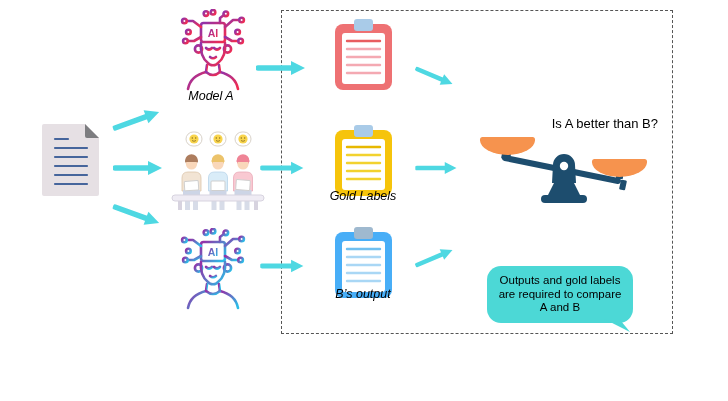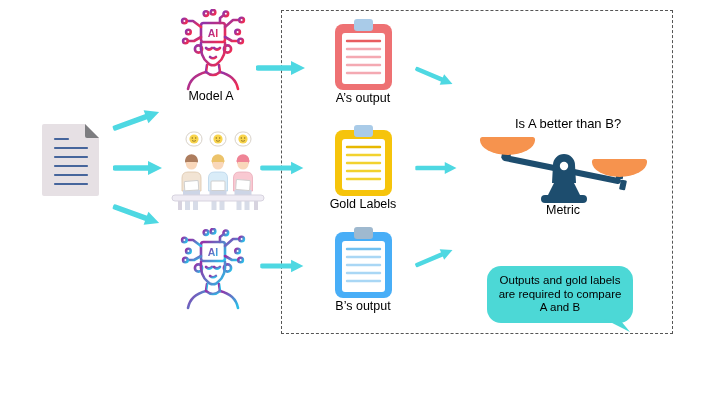--- a/index.html
+++ b/index.html
@@ -1,23 +1,23 @@
 <!DOCTYPE html>
 <html><head>
 <meta charset="utf-8">
 <style>
   html,body{margin:0;padding:0;background:#fff;}
   .canvas{position:relative;width:728px;height:401px;background:#ffffff;overflow:hidden;
           font-family:"Liberation Sans",sans-serif;color:#000;}
   .abs{position:absolute;}
-  .label{position:absolute;text-align:center;font-size:12.5px;line-height:1.1;color:#000;}
+  .label{position:absolute;text-align:center;font-size:12.5px;line-height:1.1;color:#000;font-style:italic;}
   .dashed-box{position:absolute;left:281px;top:10px;width:390px;height:322px;
               border:1px dashed #555;background:transparent;}
   .arrow{position:absolute;transform-origin:2px 8px;}
-  .question{position:absolute;text-align:center;font-size:13px;color:#000;}
+  .question{position:absolute;text-align:right;font-size:13px;color:#000;}
   .bubble{position:absolute;left:487px;top:266px;width:146px;height:57px;background:#4cd8d6;
           border-radius:14px;display:flex;align-items:center;justify-content:center;
           text-align:center;font-size:11.5px;line-height:1.18;padding:3px 10px;box-sizing:border-box;}
   .bubble-tail{position:absolute;left:602px;top:319px;width:28px;height:13px;background:#4cd8d6;
                clip-path:polygon(8% 0,100% 100%,62% 0);}
 </style>
 </head>
 <body>
 
 <div class="canvas">
@@ -189,49 +189,48 @@
     <rect x="19" y="0" width="19" height="12" rx="3" fill="#a9cbe8"></rect>
     <rect x="7" y="14" width="43" height="51" rx="3" fill="#ffffff"></rect>
     <g stroke-linecap="round" stroke-width="2.4">
       <line x1="12" y1="22" x2="45" y2="22" stroke="#e85d60"></line>
       <line x1="12" y1="30" x2="45" y2="30" stroke="#f4a9b2"></line>
       <line x1="12" y1="38" x2="45" y2="38" stroke="#f4a9b2"></line>
       <line x1="12" y1="46" x2="45" y2="46" stroke="#f4a9b2"></line>
       <line x1="12" y1="54" x2="45" y2="54" stroke="#f4a9b2"></line>
     </g>
   </svg>
-  <div class="label" style="left:313px;top:92px;width:100px">A’s output</div>
 
   <svg class="abs" style="left:335px;top:125px" width="57" height="71" viewBox="0 0 57 71">
     <rect x="0" y="5" width="57" height="66" rx="8" fill="#f6c40b"></rect>
     <rect x="19" y="0" width="19" height="12" rx="3" fill="#a9cbe8"></rect>
     <rect x="7" y="14" width="43" height="51" rx="3" fill="#ffffff"></rect>
     <g stroke-linecap="round" stroke-width="2.4">
       <line x1="12" y1="22" x2="45" y2="22" stroke="#e7b800"></line>
       <line x1="12" y1="30" x2="45" y2="30" stroke="#f2d22e"></line>
       <line x1="12" y1="38" x2="45" y2="38" stroke="#f2d22e"></line>
       <line x1="12" y1="46" x2="45" y2="46" stroke="#f2d22e"></line>
       <line x1="12" y1="54" x2="45" y2="54" stroke="#f2d22e"></line>
     </g>
   </svg>
-  <div class="label" style="left:313px;top:198px;width:100px">Gold Labels</div>
+  <div class="label" style="left:313px;top:190px;width:100px">Gold Labels</div>
 
   <svg class="abs" style="left:335px;top:227px" width="57" height="71" viewBox="0 0 57 71">
     <rect x="0" y="5" width="57" height="66" rx="8" fill="#48aef7"></rect>
     <rect x="19" y="0" width="19" height="12" rx="3" fill="#9fb9cf"></rect>
     <rect x="7" y="14" width="43" height="51" rx="3" fill="#ffffff"></rect>
     <g stroke-linecap="round" stroke-width="2.4">
       <line x1="12" y1="22" x2="45" y2="22" stroke="#70c0f0"></line>
       <line x1="12" y1="30" x2="45" y2="30" stroke="#a9d7f5"></line>
       <line x1="12" y1="38" x2="45" y2="38" stroke="#a9d7f5"></line>
       <line x1="12" y1="46" x2="45" y2="46" stroke="#a9d7f5"></line>
       <line x1="12" y1="54" x2="45" y2="54" stroke="#a9d7f5"></line>
     </g>
   </svg>
-  <div class="label" style="left:313px;top:300px;width:100px">B’s output</div>
+  <div class="label" style="left:313px;top:288px;width:100px">B’s output</div>
 
   <div class="question" style="left:478px;top:116px;width:180px">Is A better than B?</div>
 
   <svg class="abs" style="left:477px;top:133px" width="172" height="74" viewBox="0 0 172 74">
     <g fill="#1d4d6e">
       <line x1="28" y1="25" x2="141" y2="48" stroke="#1d4d6e" stroke-width="6" stroke-linecap="round"></line>
       <rect x="25" y="17" width="6" height="9" rx="1" transform="rotate(12 28 21)"></rect>
       <rect x="143" y="47" width="6" height="10" rx="1" transform="rotate(12 146 52)"></rect>
       <rect x="27" y="13" width="7" height="10" rx="1"></rect>
       <rect x="139" y="37" width="7" height="9" rx="1"></rect>
@@ -240,21 +239,20 @@
       <rect x="64" y="62" width="46" height="8" rx="4"></rect>
     </g>
     <g fill="#f6934e">
       <rect x="3" y="4" width="55" height="5" rx="2.5"></rect>
       <path d="M3,7 h55 a27.5,15 0 0 1 -55,0 z"></path>
       <rect x="115" y="26" width="55" height="5" rx="2.5"></rect>
       <path d="M115,29 h55 a27.5,15 0 0 1 -55,0 z"></path>
     </g>
     <circle cx="87" cy="33" r="4.2" fill="#ffffff"></circle>
   </svg>
-  <div class="label" style="left:493px;top:204px;width:140px">Metric</div>
 
   <div class="bubble">
     <span>Outputs and gold labels are required to compare A and B</span>
   </div>
   <div class="bubble-tail"></div>
 
   <svg class="arrow" style="left:113px;top:120px;transform:rotate(-20deg)" width="50" height="16" viewBox="0 0 50 16">
     <line x1="2" y1="8" x2="36" y2="8" stroke="#4ed8e2" stroke-width="5.5" stroke-linecap="round"></line>
       <polygon points="35,1 49,8 35,15" fill="#4ed8e2"></polygon>
   </svg>

